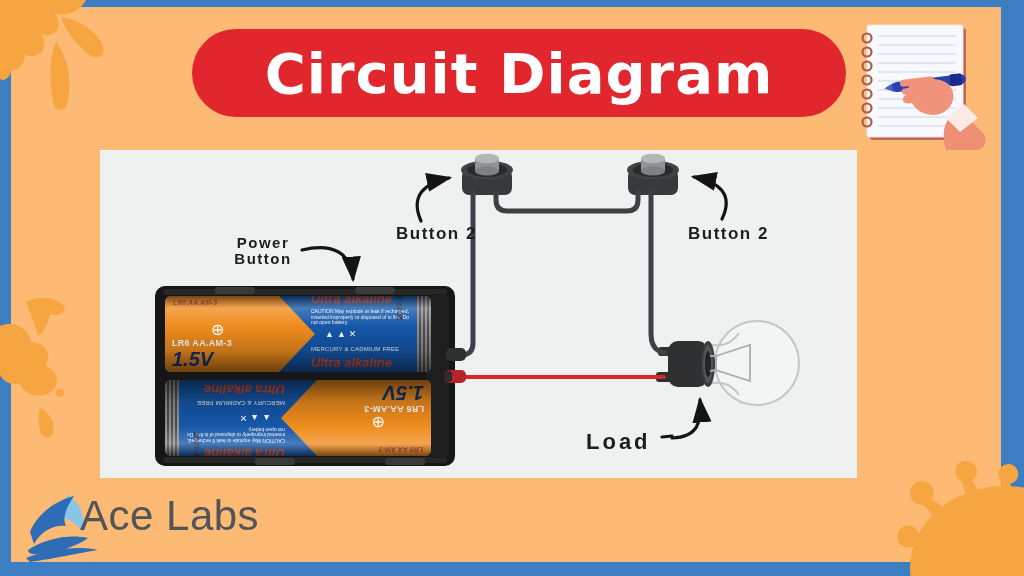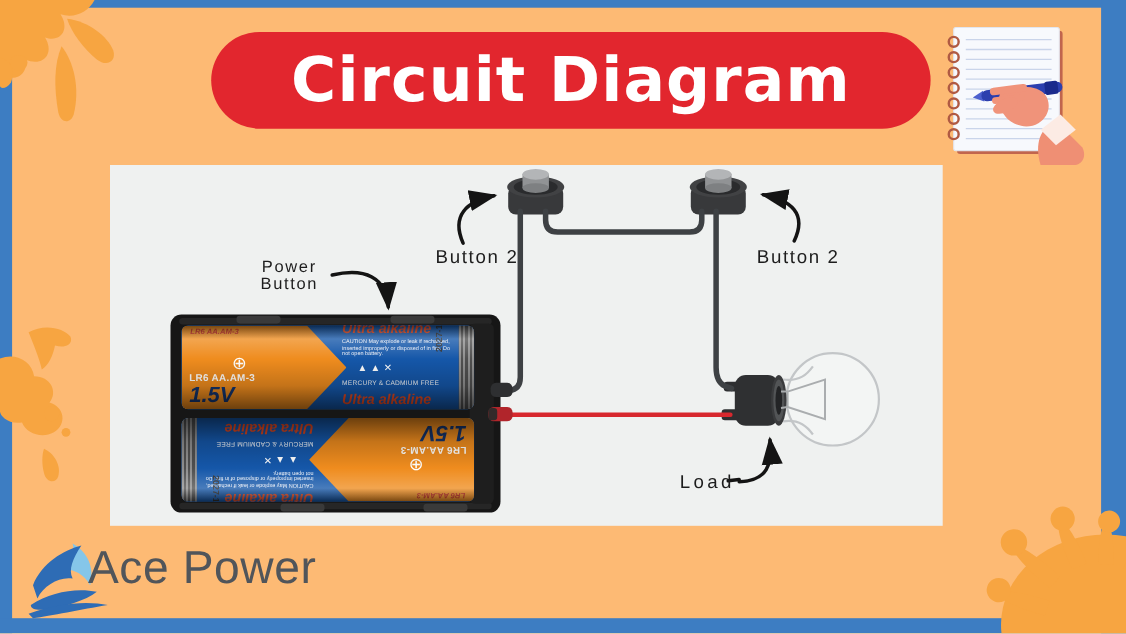--- a/index.html
+++ b/index.html
@@ -29,25 +29,25 @@
 
   .btn-svg { position:absolute; z-index:4; }
   .btn1 { left:452px; top:153px; }
   .btn2 { left:618px; top:153px; }
 
   .bulb-svg { position:absolute; left:640px; top:298px; z-index:4; }
 
   .wires { position:absolute; left:0; top:0; z-index:5; pointer-events:none; }
 
   
-  .dlabel { position:absolute; z-index:6; color:#1d1d1d; font-weight:normal; }
+  .dlabel { position:absolute; z-index:6; color:#1d1d1d; font-weight:bold; }
   .lbl-power { left:226px; top:235px; width:74px; text-align:center; font-size:15px; line-height:16px; letter-spacing:1.5px; }
   .lbl-btn-left { left:396px; top:224px; font-size:17px; letter-spacing:1.5px; }
   .lbl-btn-right { left:688px; top:224px; font-size:17px; letter-spacing:1.5px; }
-  .lbl-load { left:618px; top:429px; font-size:17px; letter-spacing:3px; }
+  .lbl-load { left:586px; top:429px; font-size:22px; letter-spacing:3px; }
 
   
   .pack { position:absolute; left:155px; top:286px; width:300px; height:180px;
     background:#161616; border-radius:10px; z-index:4; }
   .pack .railT { position:absolute; left:8px; top:3px; width:284px; height:6px; background:#262626; border-radius:3px; }
   .pack .railB { position:absolute; left:8px; top:171px; width:284px; height:6px; background:#262626; border-radius:3px; }
   .pack .clip { position:absolute; background:#3a3a3a; border-radius:3px; height:7px; width:40px; }
   .pack .rcol { position:absolute; left:272px; top:8px; width:22px; height:164px; background:#1e1e1e; border-radius:5px; }
   .batt { position:absolute; left:10px; width:266px; height:76px; overflow:hidden; border-radius:6px; background:#1557a9; }
   .batt.topb { top:10px; }
@@ -286,15 +286,15 @@
   <div class="dlabel lbl-btn-left">Button 2</div>
   <div class="dlabel lbl-btn-right">Button 2</div>
   <div class="dlabel lbl-load">Load</div>
 
   <svg class="logo-bird" width="80" height="76" viewBox="0 0 80 76">
     <path d="M44,6 C58,14 64,28 60,44 C54,34 46,30 38,30 C44,22 46,12 44,6 Z" fill="#85c6e9"></path>
     <path d="M8,44 C16,24 36,12 52,8 C44,20 40,30 44,38 C32,36 18,44 12,56 Z" fill="#2e6cb5"></path>
     <path d="M6,62 C24,50 48,46 66,50 C56,58 36,64 20,66 C12,67 6,66 6,62 Z" fill="#2e6cb5"></path>
     <path d="M4,70 C30,60 58,58 76,62 C52,66 24,72 8,74 Z" fill="#2e6cb5"></path>
   </svg>
-  <div class="logo-name">Ace Power</div>
+  <div class="logo-name">Ace Labs</div>
 
 </div>
 
 </body></html>

